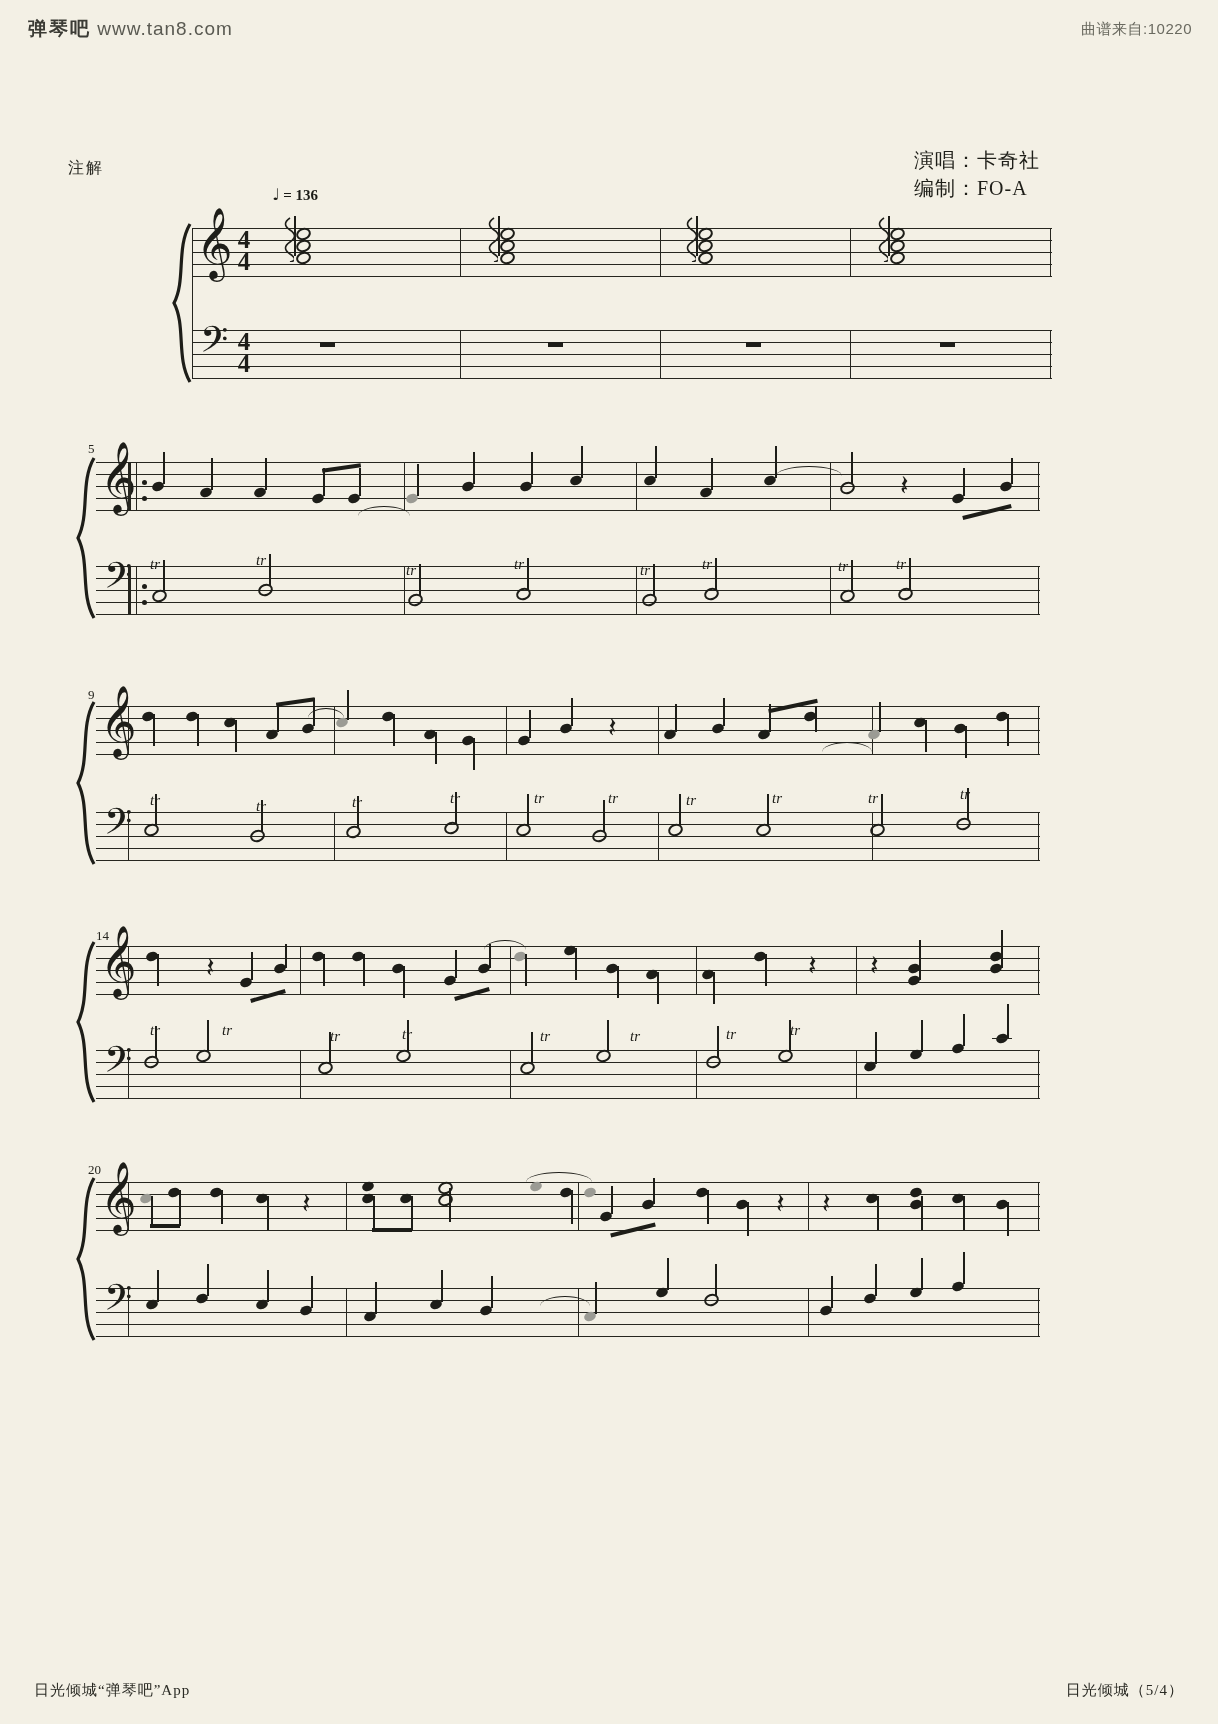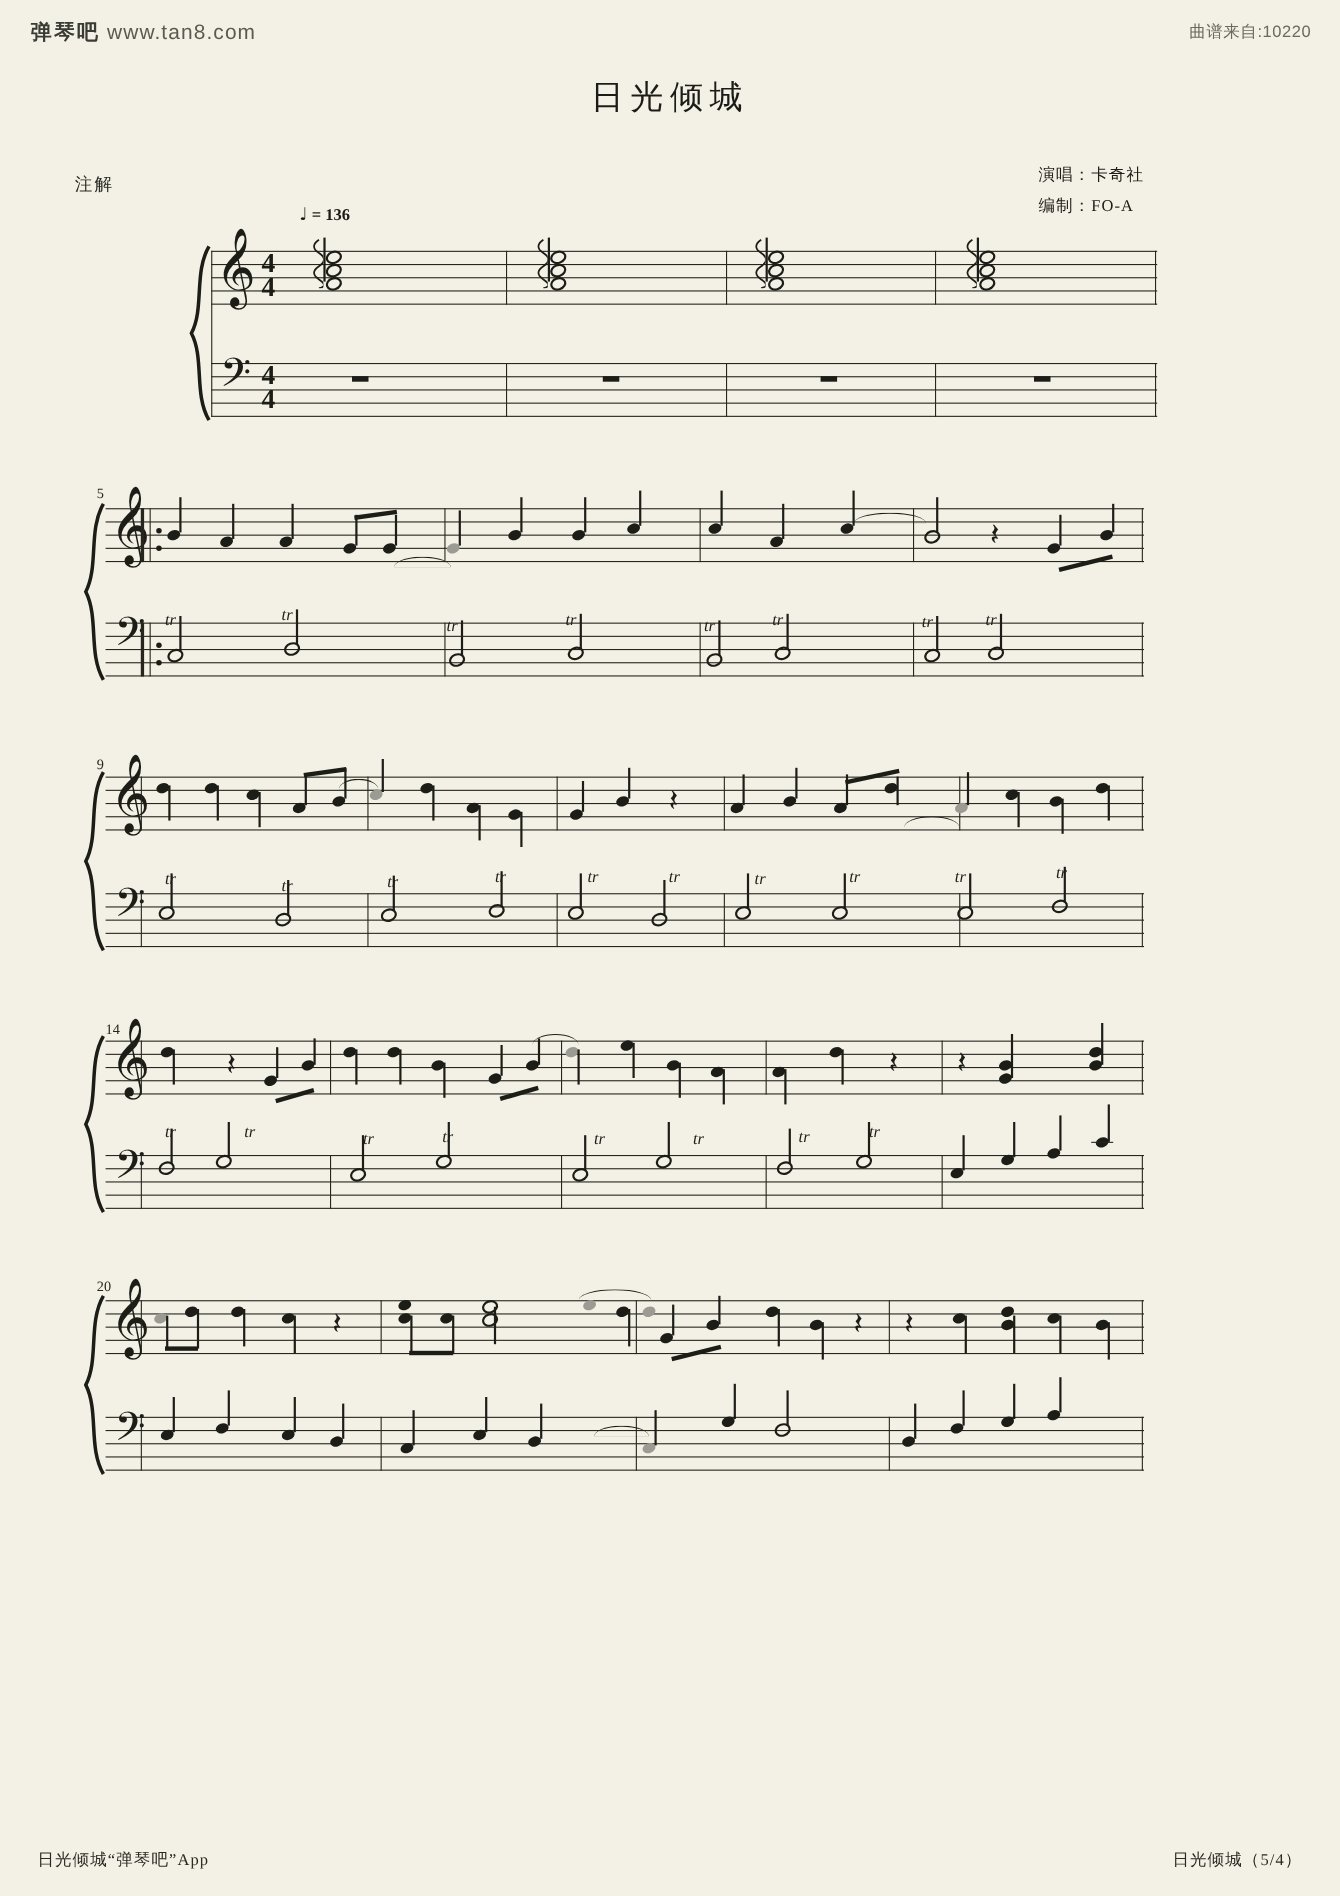--- a/index.html
+++ b/index.html
@@ -62,21 +62,21 @@
     left: 68px;
     top: 158px;
     font-size: 16px;
     color: #2a2a24;
     letter-spacing: 2px;
   }
   .credit {
     position: absolute;
     right: 178px;
     top: 146px;
-    font-size: 15px;
+    font-size: 20px;
     color: #1e1e18;
     line-height: 28px;
     text-align: left;
     letter-spacing: 1px;
   }
 
   
   .footer-left {
     position: absolute;
     left: 34px;
@@ -234,21 +234,20 @@
 <body>
 
 <div class="page">
 
   <div class="brand">
     <span class="logo">弹琴吧</span>
     <span>www.tan8.com</span>
   </div>
   <div class="sheet-id">曲谱来自:10220</div>
 
-  <div class="title">日光倾城</div>
 
   <div class="annotate">注解</div>
 
   <div class="credit">
     <div>演唱：卡奇社</div>
     <div>编制：FO-A</div>
   </div>
 
   <div class="system" id="sys1" style="top:0;">
 

